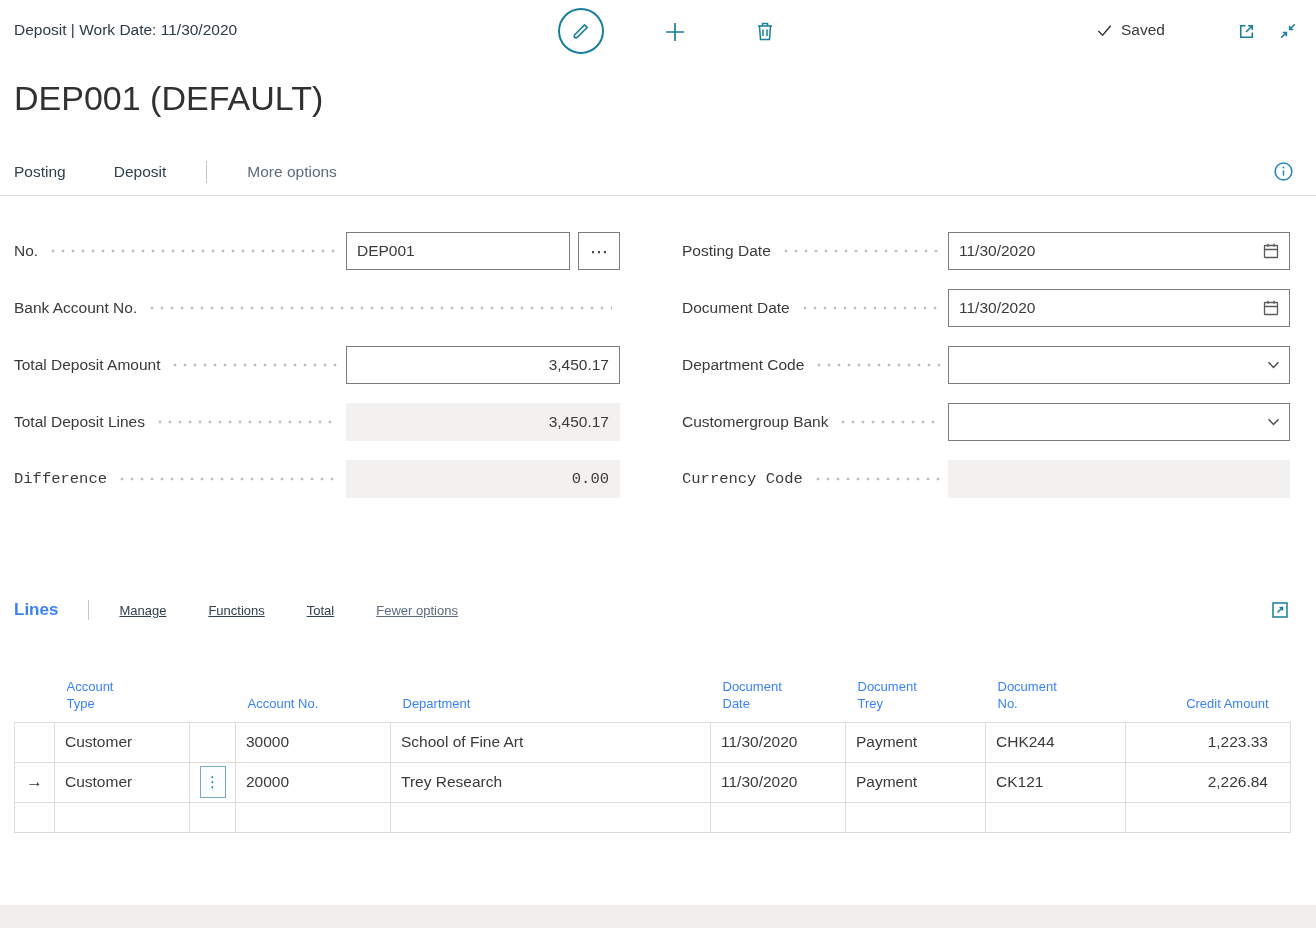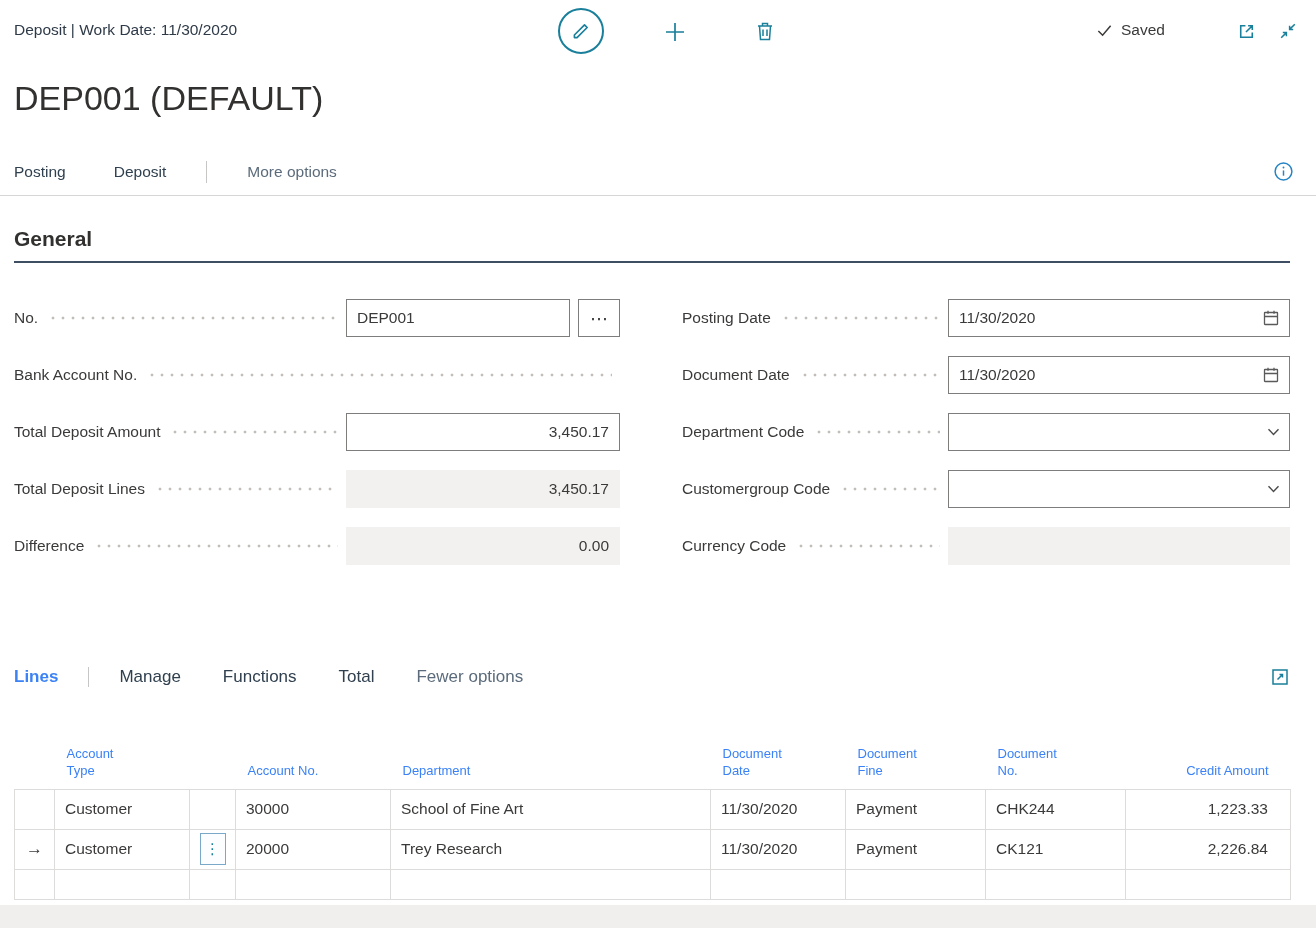--- a/index.html
+++ b/index.html
@@ -38,21 +38,21 @@
   .ab-info { margin-left:auto; color:#2484c6; cursor:pointer; background:none; border:none; padding:0; }
 
   
   .section { padding:0 26px 0 14px; }
   .general-heading { margin-top:30px; font-size:21px; line-height:26px; font-weight:700; color:#323130;
                      padding-bottom:9px; border-bottom:2px solid #3e4f63; }
   .form { display:flex; margin-top:36px;align-items:flex-end; }
   .col-left  { width:606px; margin-right:62px; }
   .col-right { width:608px; }
   .frow { display:flex; align-items:center; height:38px; margin-bottom:19px; }
-  .frow:last-child { margin-bottom:0; }
+  .frow:last-child { margin-bottom:0;font-family:Liberation Mono, monospace; }
   .flabel { white-space:nowrap; flex-shrink:0; color:#3b3a39; }
   .leader { flex:1; height:38px; margin:0 8px;
             background-image:radial-gradient(circle, #c1beba 1.2px, transparent 1.7px);
             background-size:10px 38px; background-repeat:repeat-x; background-position:2px center; }
   .control { display:flex; height:38px; flex-shrink:0; }
   .w-left  { width:274px; }
   .w-right { width:342px; }
   .box { flex:1; display:flex; align-items:center; border:1px solid #7e7d7b; background:#fff; min-width:0; }
   .box input { flex:1; min-width:0; border:0; outline:0; background:transparent; height:100%;
                font-family:"Liberation Sans", sans-serif; font-size:15.5px; color:#3b3a39; padding:0 10px; }
@@ -61,22 +61,22 @@
   .box.disabled { background:#f2f1f0; border-color:#f2f1f0; }
   .dvalue { flex:1; text-align:right; padding:0 10px; color:#3b3a39; }
   .assist-btn { width:42px; margin-left:8px; border:1px solid #7e7d7b; background:#fff; cursor:pointer;
                 display:flex; align-items:center; justify-content:center; font-size:18px; color:#3b3a39;
                 font-family:"DejaVu Sans", sans-serif; }
 
   
   .lines-bar { display:flex; align-items:center; height:44px; margin-top:90px; padding:0 26px 0 14px; }
   .lines-title { font-size:17px; font-weight:700; color:#3b82f6; }
   .lb-divider { width:1px; height:20px; background:#c8c6c4; margin:0 30px; }
-  .lb-item { font-size:17px; color:#30404f; margin-right:42px; cursor:pointer; background:none; border:none; padding:0;
-             font-family:"Liberation Sans", sans-serif; }
+  .lb-item { font-size:13px; color:#30404f; margin-right:42px; cursor:pointer; background:none; border:none; padding:0;
+             font-family:"Liberation Sans", sans-serif;text-decoration:underline; }
   .lb-more { color:#5b6b7b; margin-right:0; }
   .lb-expand { margin-left:auto; color:#197f9b; cursor:pointer; background:none; border:none; padding:0; }
 
   
   .grid-wrap { padding:0 26px 0 14px; margin-top:28px; }
   table.grid { border-collapse:collapse; width:100%; table-layout:fixed; }
   .grid th { border:none; font-weight:400; font-size:13px; color:#3b82f6; text-align:left;
              vertical-align:bottom; padding:0 0 10px 12px; line-height:17px; height:62px; }
   .grid th.right { text-align:right; padding-right:22px; padding-left:0; }
   .grid th .wrapcap { display:inline-block; max-width:70px; }
@@ -161,21 +161,20 @@
       <svg width="21" height="21" viewBox="0 0 20 20" fill="none" stroke="currentColor" stroke-width="1.4">
         <circle cx="10" cy="10" r="8"></circle>
         <path d="M10 9 V14"></path>
         <circle cx="10" cy="6.2" r="0.9" fill="currentColor" stroke="none"></circle>
       </svg>
     </span>
   </button>
 </div>
 
 <div class="section">
-  <div class="general-heading">General</div>
 
   <div class="form">
     <div class="col-left">
 
       <div class="frow">
         <span class="flabel">No.</span>
         <span class="leader"></span>
         <div class="control w-left">
           <div class="box">
               <input value="DEP001" style="">
@@ -266,21 +265,21 @@
             <span class="suffix">
               <svg width="13" height="8" viewBox="0 0 12 8" fill="none" stroke="currentColor" stroke-width="1.4">
                   <path d="M1 1.2 L6 6.4 L11 1.2"></path>
                 </svg>
             </span>
           </div>
         </div>
       </div>
 
       <div class="frow">
-        <span class="flabel">Customergroup Code</span>
+        <span class="flabel">Customergroup Bank</span>
         <span class="leader"></span>
         <div class="control w-right">
           <div class="box">
             <input value="" style="">
             <span class="suffix">
               <svg width="13" height="8" viewBox="0 0 12 8" fill="none" stroke="currentColor" stroke-width="1.4">
                   <path d="M1 1.2 L6 6.4 L11 1.2"></path>
                 </svg>
             </span>
           </div>
@@ -332,21 +331,21 @@
       <col style="width:165px">
     </colgroup>
     <thead>
       <tr>
         <th></th>
         <th><span class="wrapcap">Account Type</span></th>
         <th></th>
         <th><span>Account No.</span></th>
         <th><span>Department</span></th>
         <th><span class="wrapcap">Document Date</span></th>
-        <th><span class="wrapcap">Document Fine</span></th>
+        <th><span class="wrapcap">Document Trey</span></th>
         <th><span class="wrapcap">Document No.</span></th>
         <th class="right"><span>Credit Amount</span></th>
       </tr>
     </thead>
     <tbody>
       <tr class="data">
         <td class="sel"></td>
         <td>Customer</td>
         <td class="opt"></td>
         <td>30000</td>

